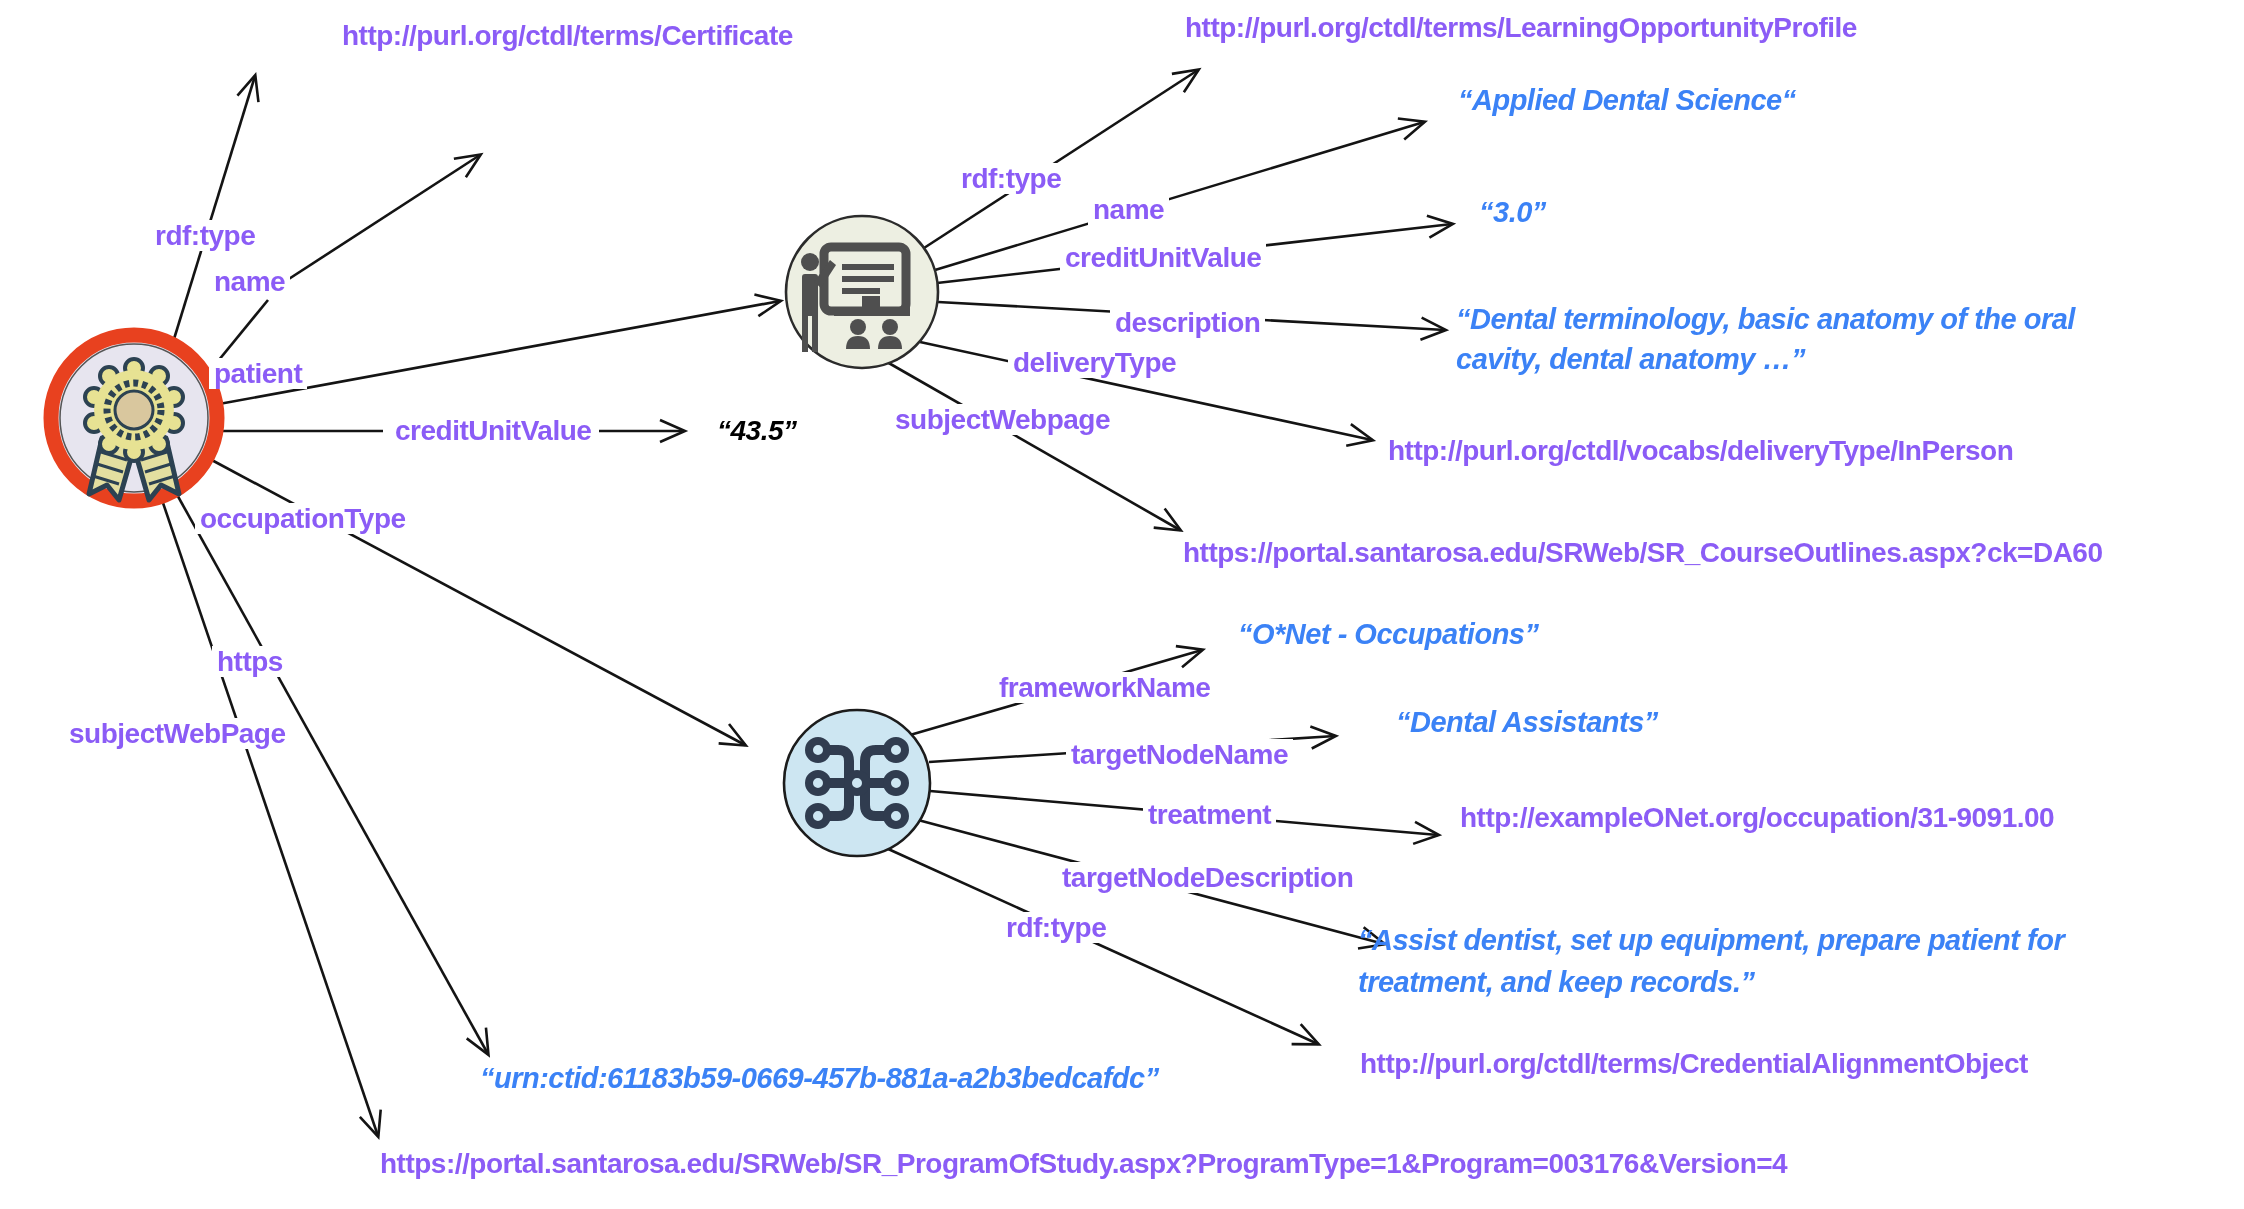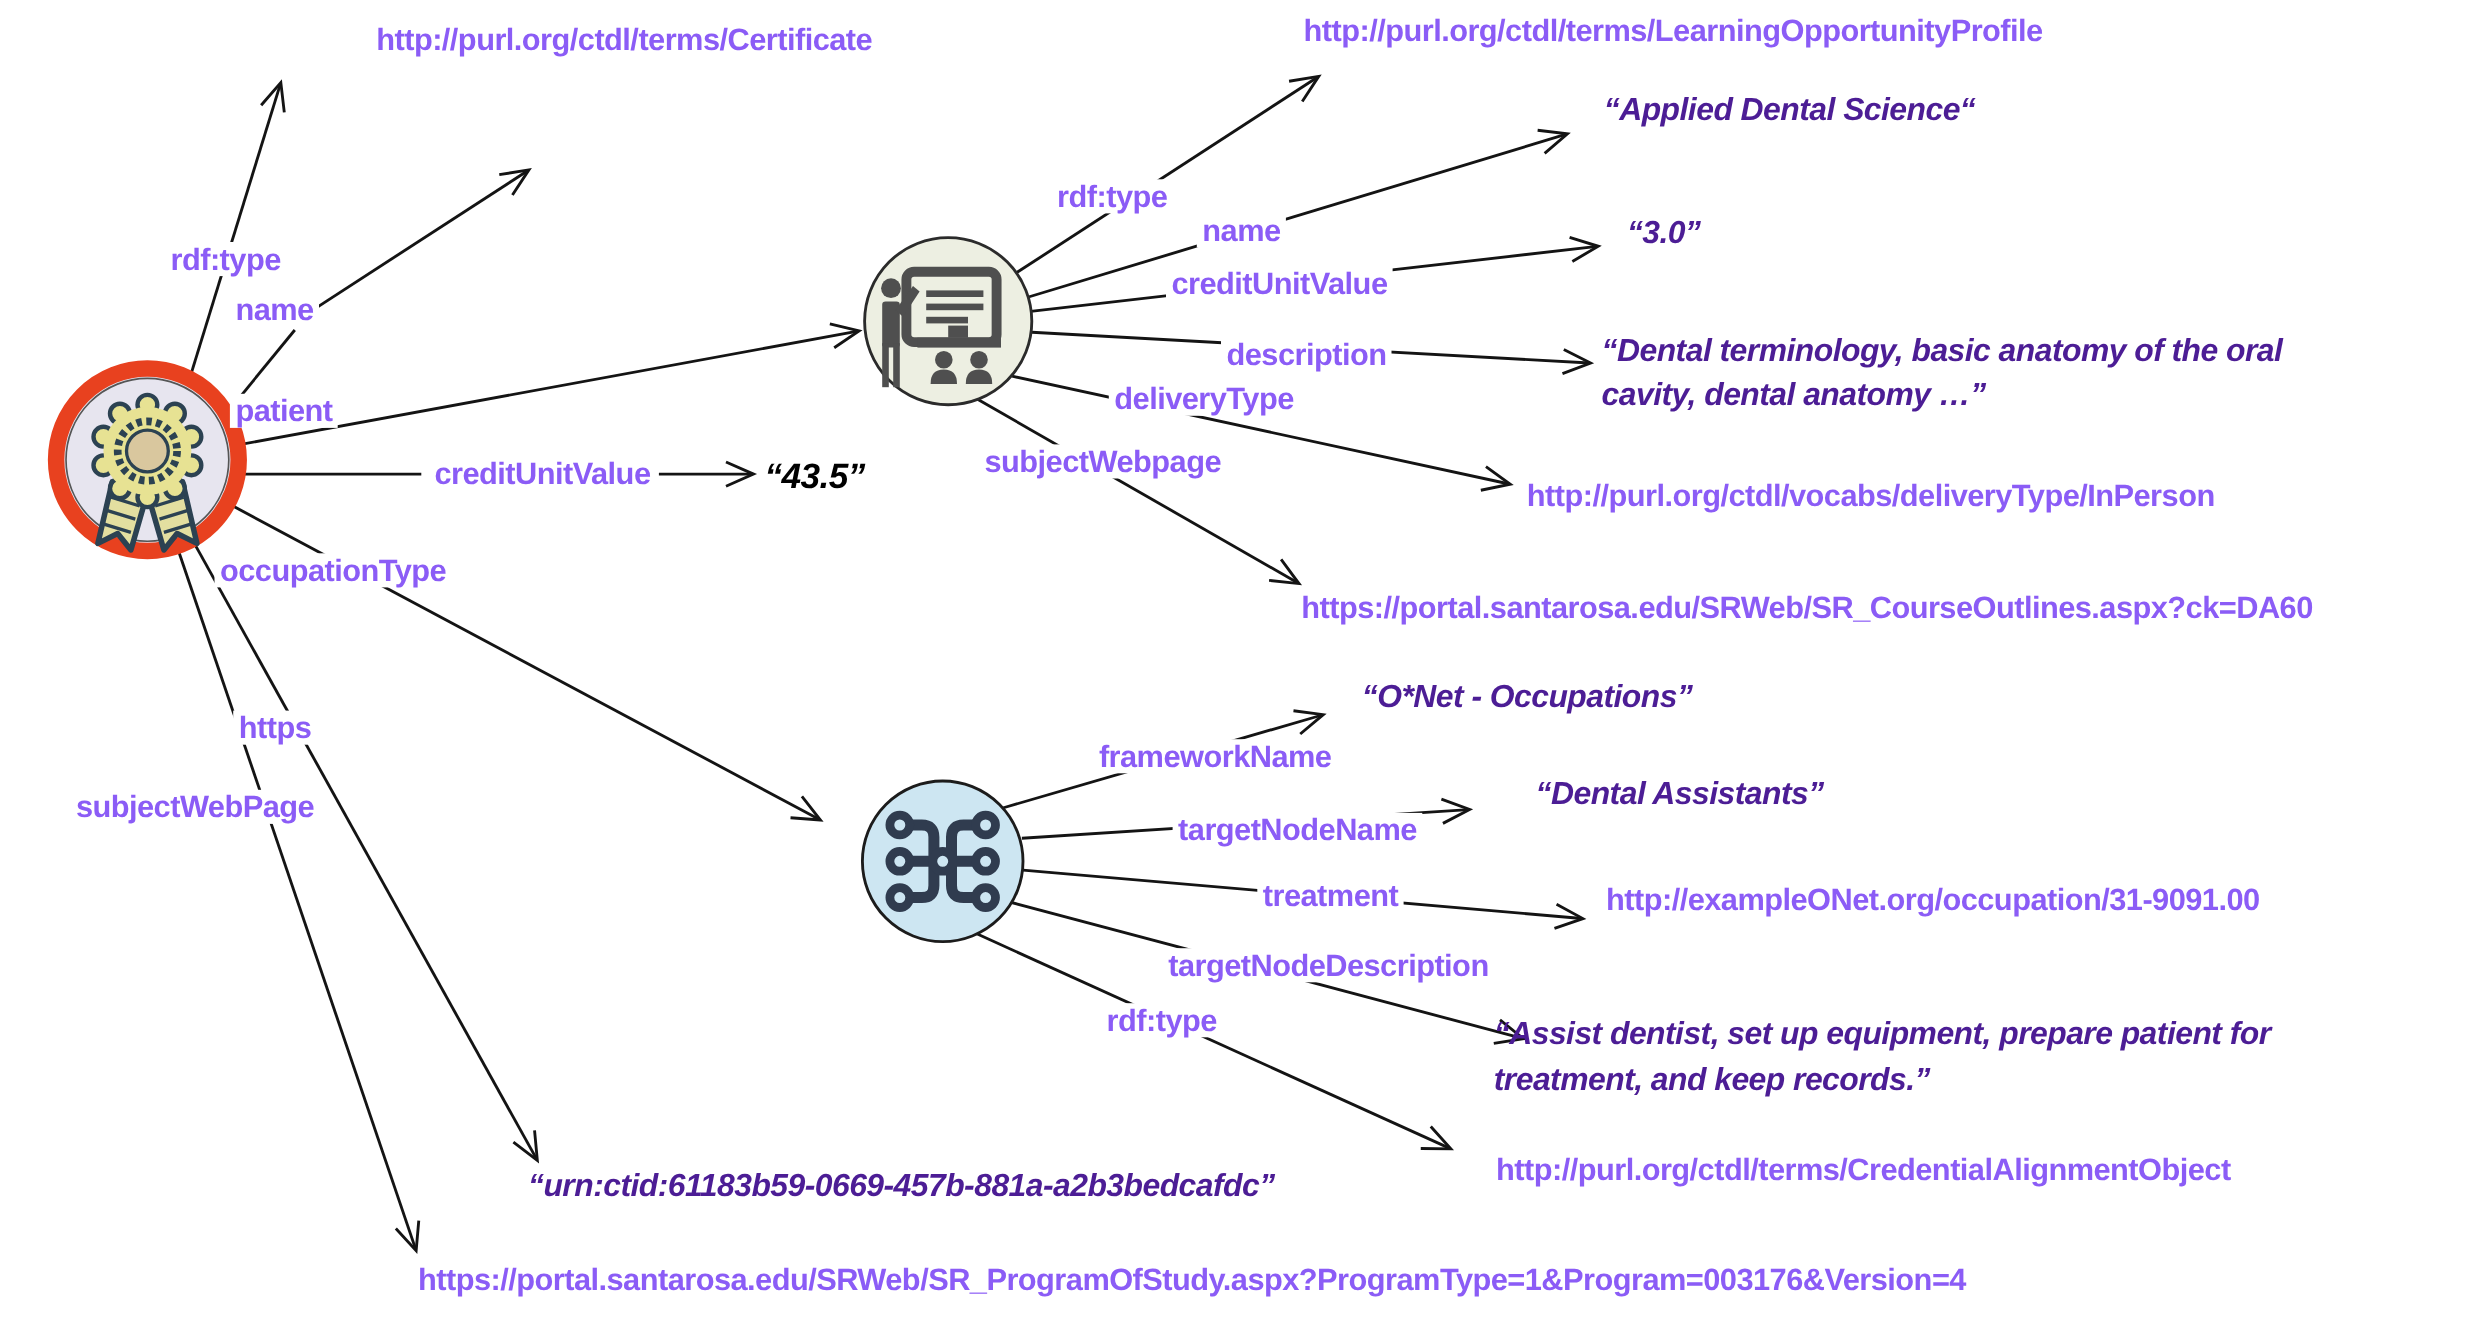--- a/index.html
+++ b/index.html
@@ -2,22 +2,22 @@
 <html><head>
 <meta charset="utf-8">
 <style>
   html,body{margin:0;padding:0;background:#ffffff;}
   #diagram{position:relative;width:2244px;height:1209px;background:#ffffff;overflow:hidden;
            font-family:"Liberation Sans", sans-serif;}
   #edge-svg{position:absolute;left:0;top:0;width:2244px;height:1209px;}
   .lbl{position:absolute;font-weight:bold;color:#8b5cf6;white-space:nowrap;letter-spacing:-0.5px;}
   .edge-label{font-size:28px;background:#ffffff;padding:1px 5px;line-height:1.05;}
   .uri{font-size:28px;}
-  .literal{font-size:29px;font-style:italic;color:#4c1d95;}
-  .literal-black{font-size:32px;font-style:italic;color:#000;}
+  .literal{font-size:29px;font-style:italic;color:#3b82f6;}
+  .literal-black{font-size:28px;font-style:italic;color:#000;margin-left:22px;}
   .cred-name{font-size:33px;font-style:italic;color:#2a5d93;}
 </style>
 </head>
 <body>
 
 <div id="diagram">
 
   <svg id="edge-svg" viewBox="0 0 2244 1209">
     <defs>
       <marker id="arrow" viewBox="-30 -14 34 28" refX="-1" refY="0" markerWidth="34" markerHeight="28" markerUnits="userSpaceOnUse" orient="auto">

